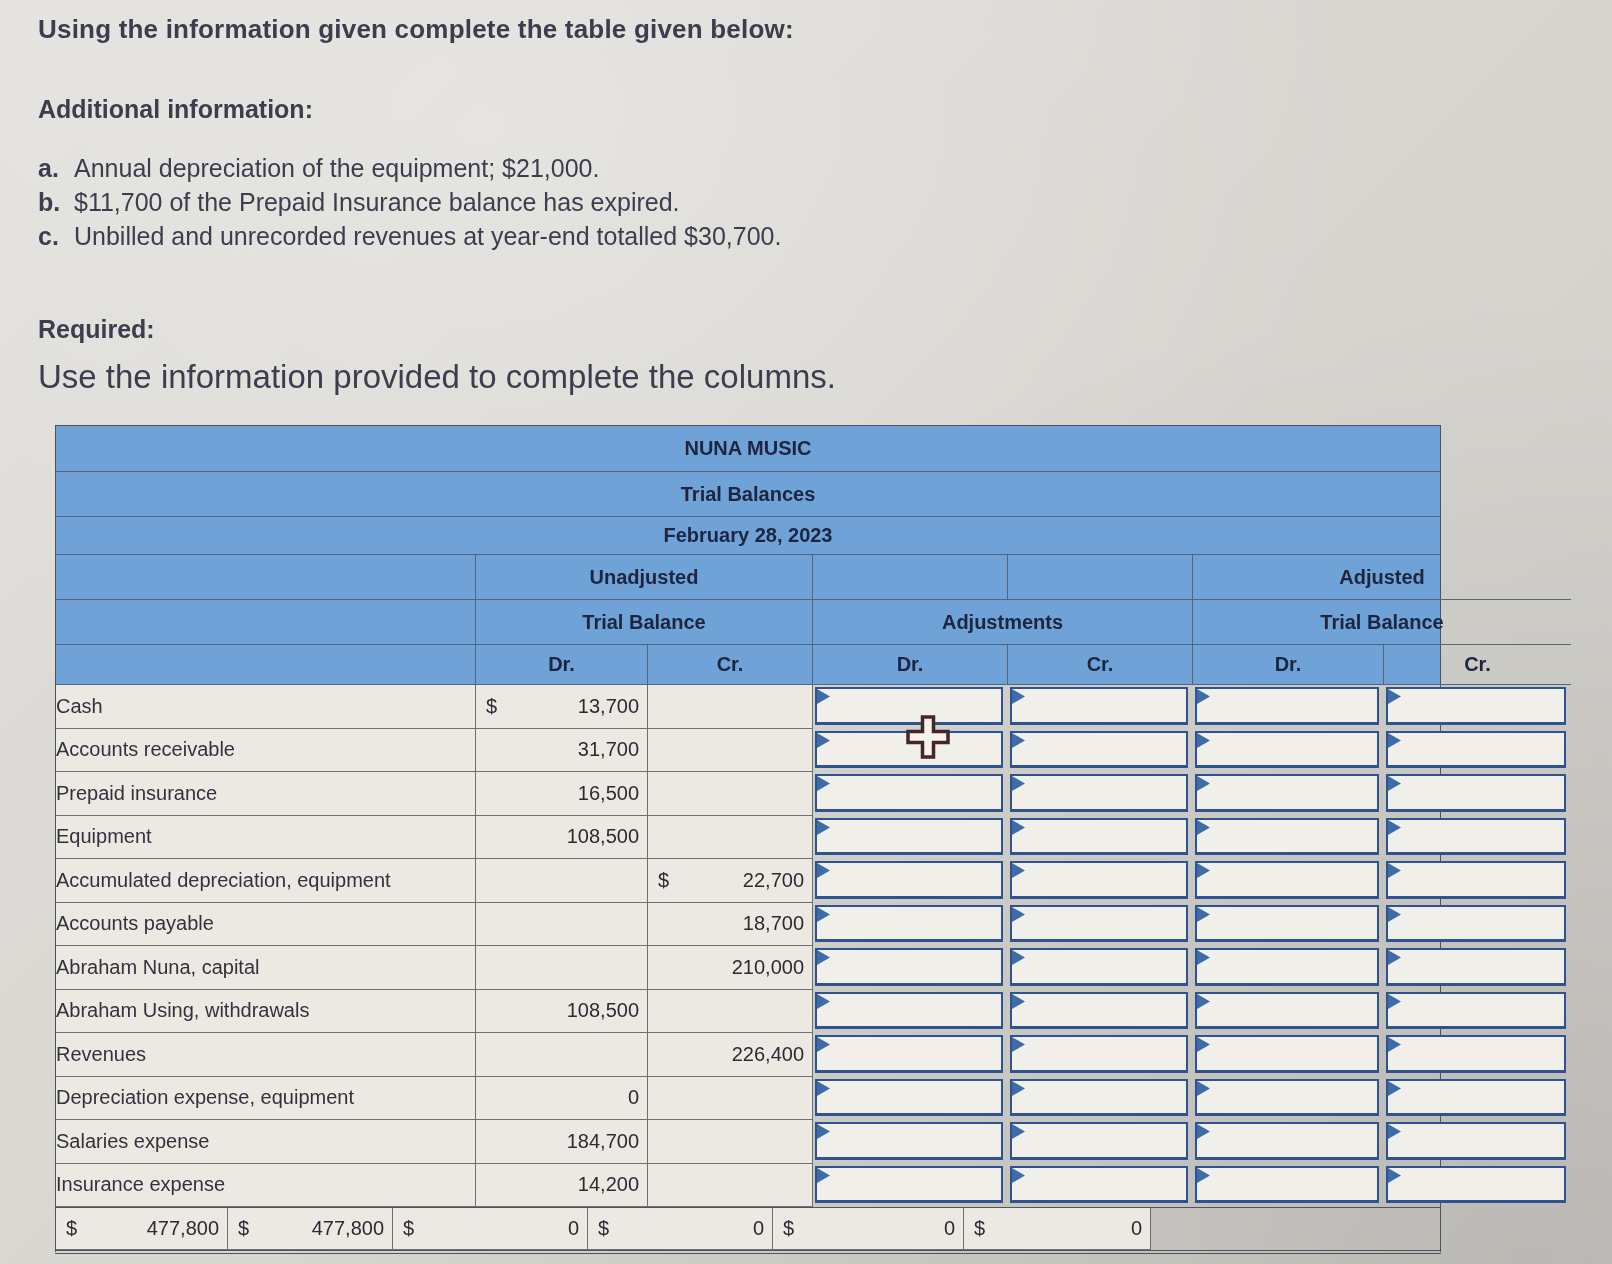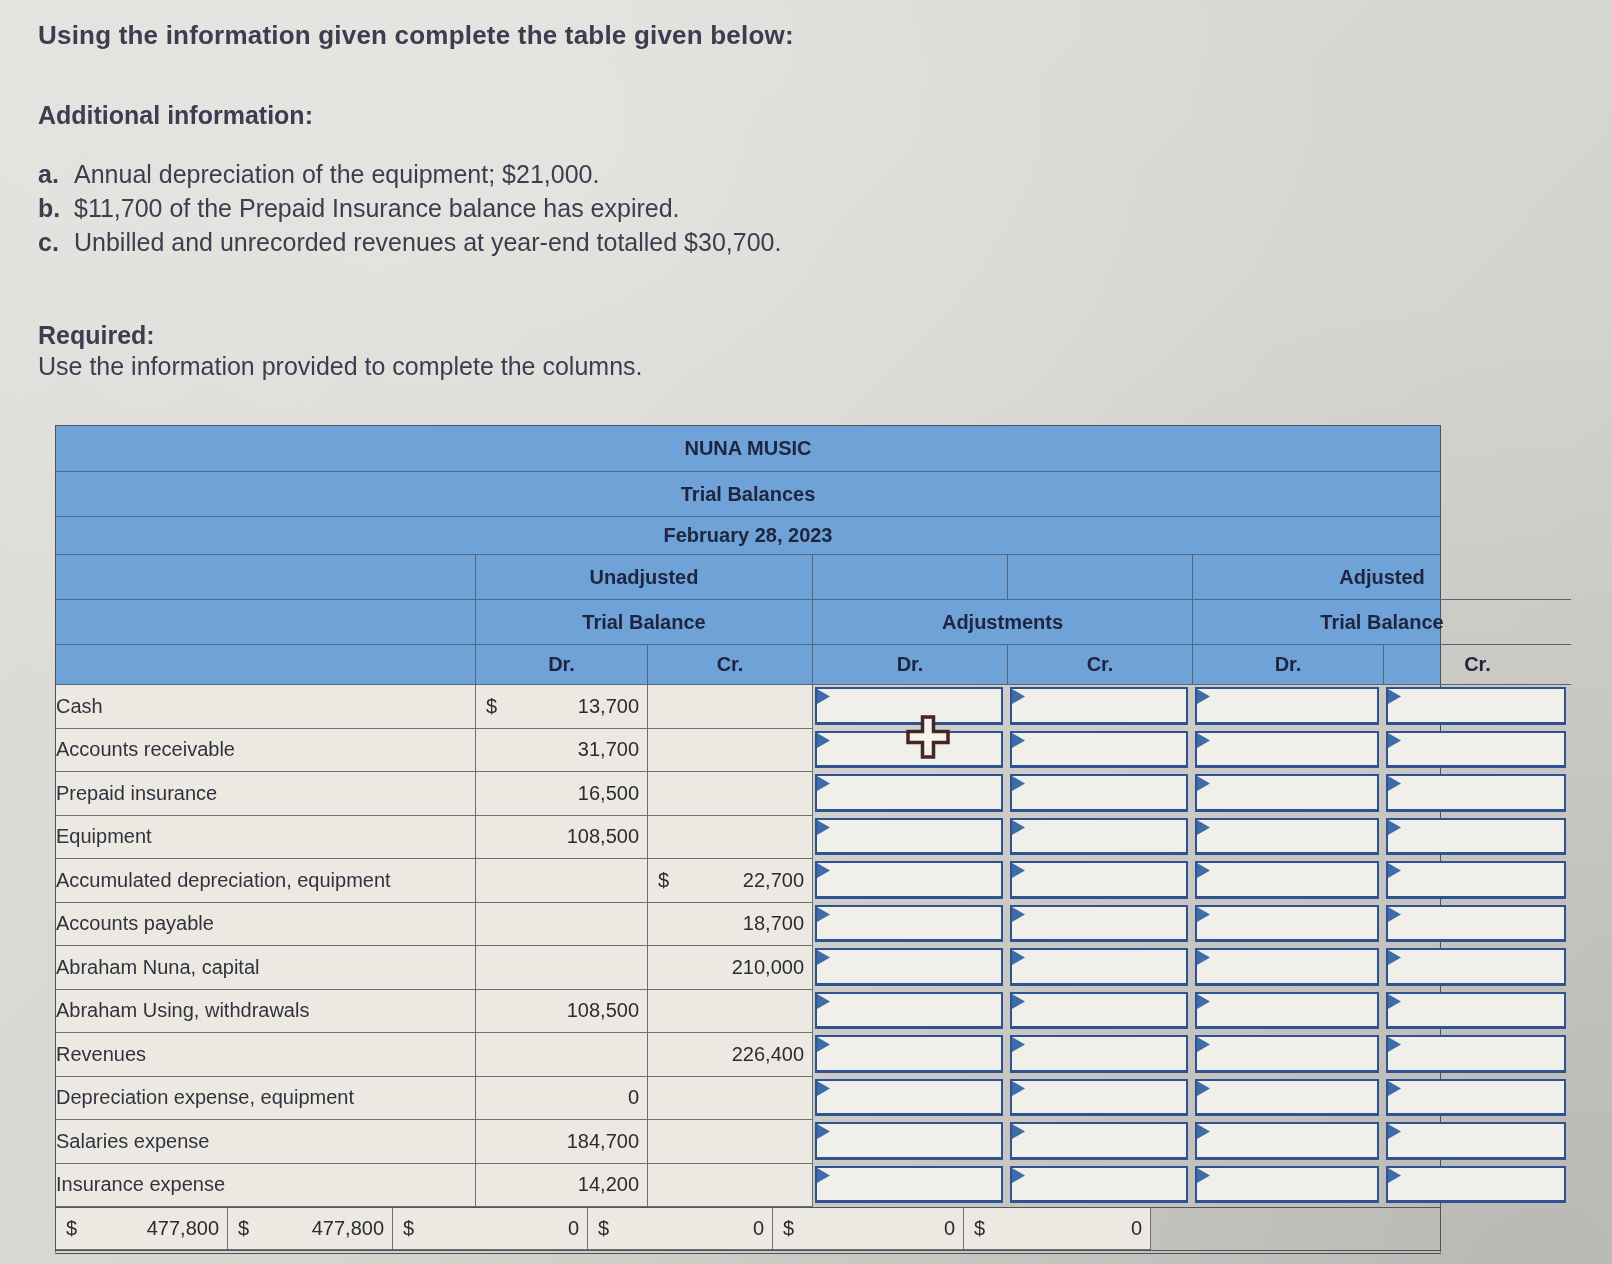--- a/index.html
+++ b/index.html
@@ -19,28 +19,28 @@
   body{
     font-family:"Liberation Sans", sans-serif;
     background:
       radial-gradient(120% 120% at 30% 10%, rgba(255,255,255,.25) 0%, rgba(255,255,255,0) 45%),
       radial-gradient(140% 140% at 95% 100%, rgba(0,0,0,.10) 0%, rgba(0,0,0,0) 55%),
       linear-gradient(135deg,#e2e0dc 0%,#d9d7d2 45%,#cfcdc8 100%);
     color:var(--ink);
     position:relative;
   }
   
-  .instructions{position:absolute;left:38px;top:20px;color:#3d3d4f}
+  .instructions{position:absolute;left:38px;top:14px;color:#3d3d4f}
   .q-title{font-size:26px;font-weight:bold;letter-spacing:.2px}
   .add-head{font-size:25px;font-weight:bold;margin-top:50px}
   .items{margin-top:27px}
   .item{display:flex;font-size:25px;line-height:34px}
   .item .ltr{font-weight:bold;width:36px;flex:0 0 36px}
   .req-head{font-size:25px;font-weight:bold;margin-top:62px}
-  .req-text{font-size:25px;margin-top:2px}
+  .req-text{font-size:33px;margin-top:14px}
   
   .tbl{
     position:absolute;left:55px;top:425px;width:1386px;
     border:1px solid var(--outer);
     border-bottom:4px double var(--outer);
     background:transparent;
   }
   .trow{display:flex;width:100%}
   
   .hrow{background:var(--blue)}

